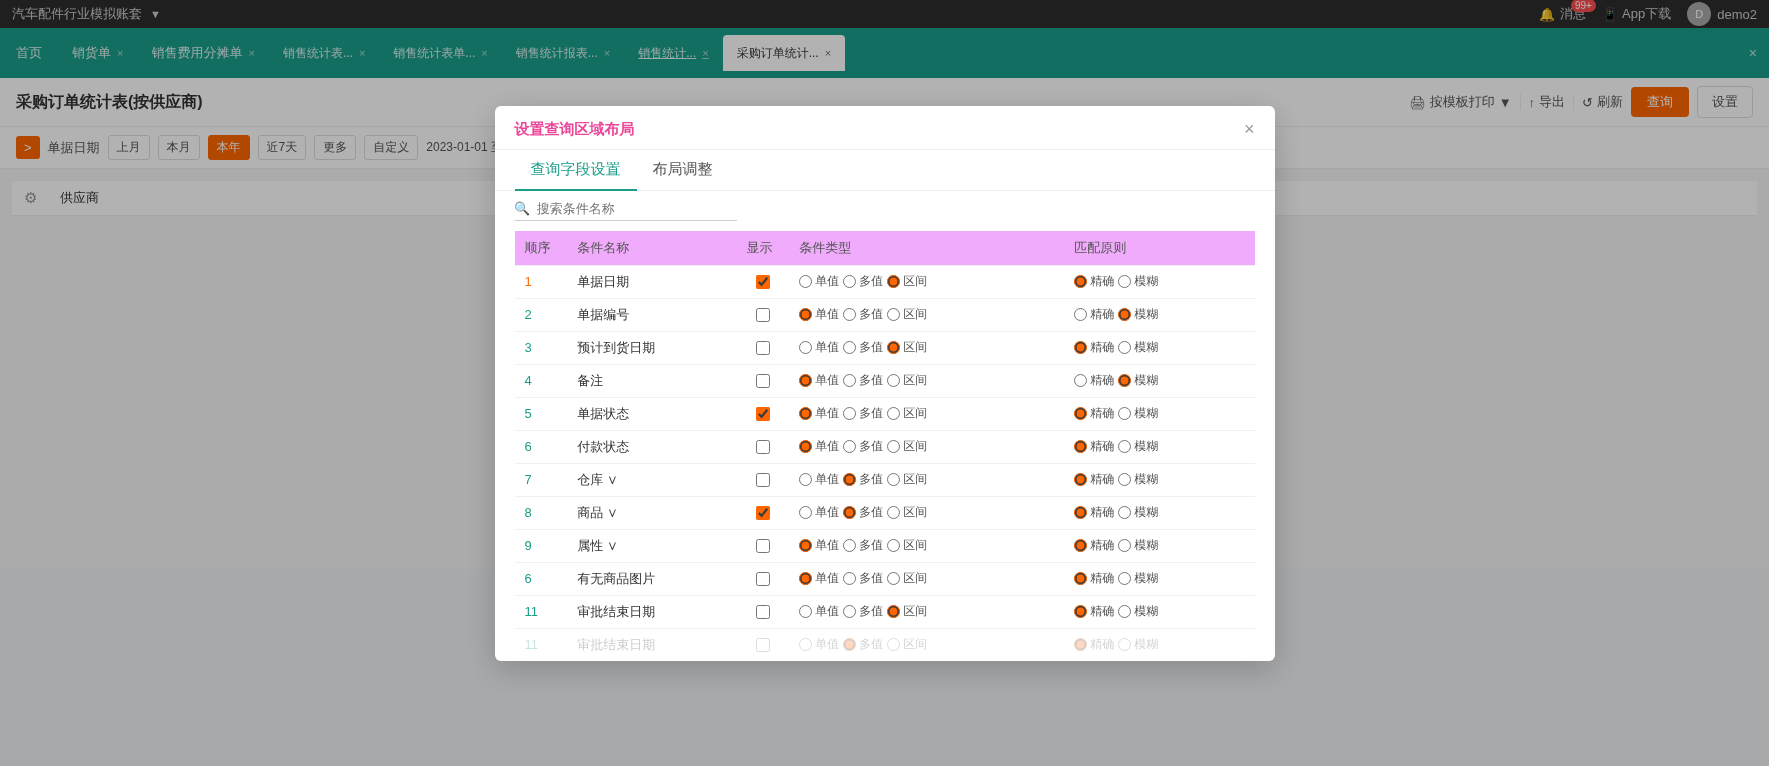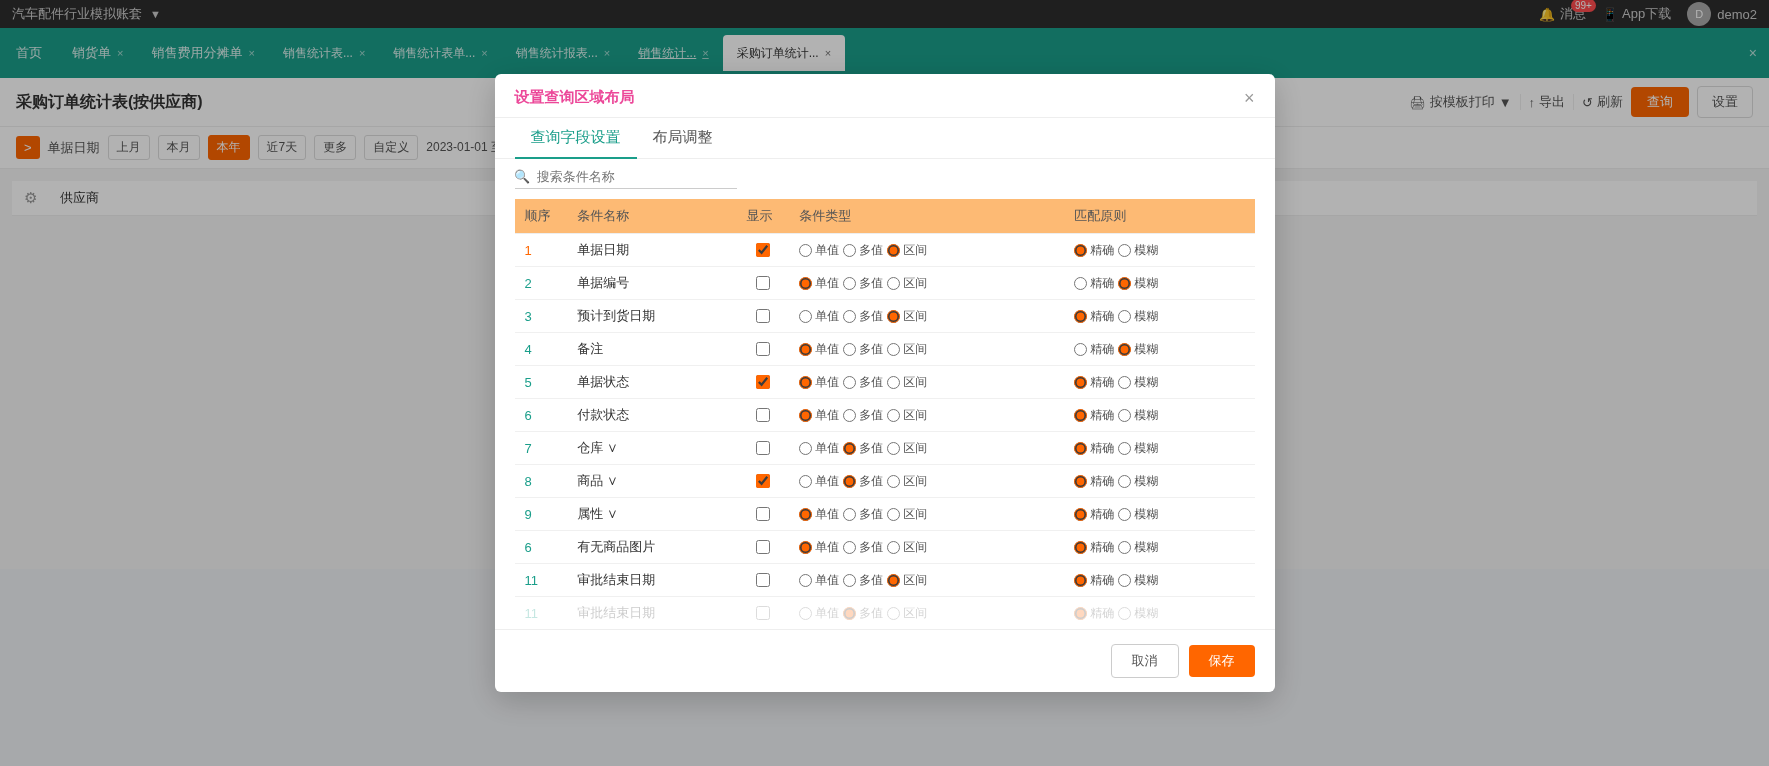--- a/index.html
+++ b/index.html
@@ -164,21 +164,21 @@
       padding: 0 20px;
     }
     .settings-table::-webkit-scrollbar { width: 6px; }
     .settings-table::-webkit-scrollbar-thumb { background: #ccc; border-radius: 3px; }
 
     .tbl {
       width: 100%;
       border-collapse: collapse;
     }
     .tbl thead tr th {
-      background: #fdba74;
+      background: #f0abfc;
       padding: 8px 10px;
       text-align: left;
       font-size: 13px;
       color: #555;
       font-weight: 500;
       border-bottom: 1px solid #eee;
     }
     .tbl tbody tr td {
       padding: 7px 10px;
       border-bottom: 1px solid #f0f0f0;
@@ -645,18 +645,14 @@
     <div class="match-group">
       <label><input type="radio" name="match_partial" checked="" style=""> 精确</label>
       <label><input type="radio" name="match_partial" style=""> 模糊</label>
     </div>
   </td>
 </tr>
           </tbody>
       </table>
     </div>
 
-    <div class="dialog-footer">
-      <button class="btn-cancel">取消</button>
-      <button class="btn-save">保存</button>
-    </div>
   </div>
 </div>
 
 </body></html>

